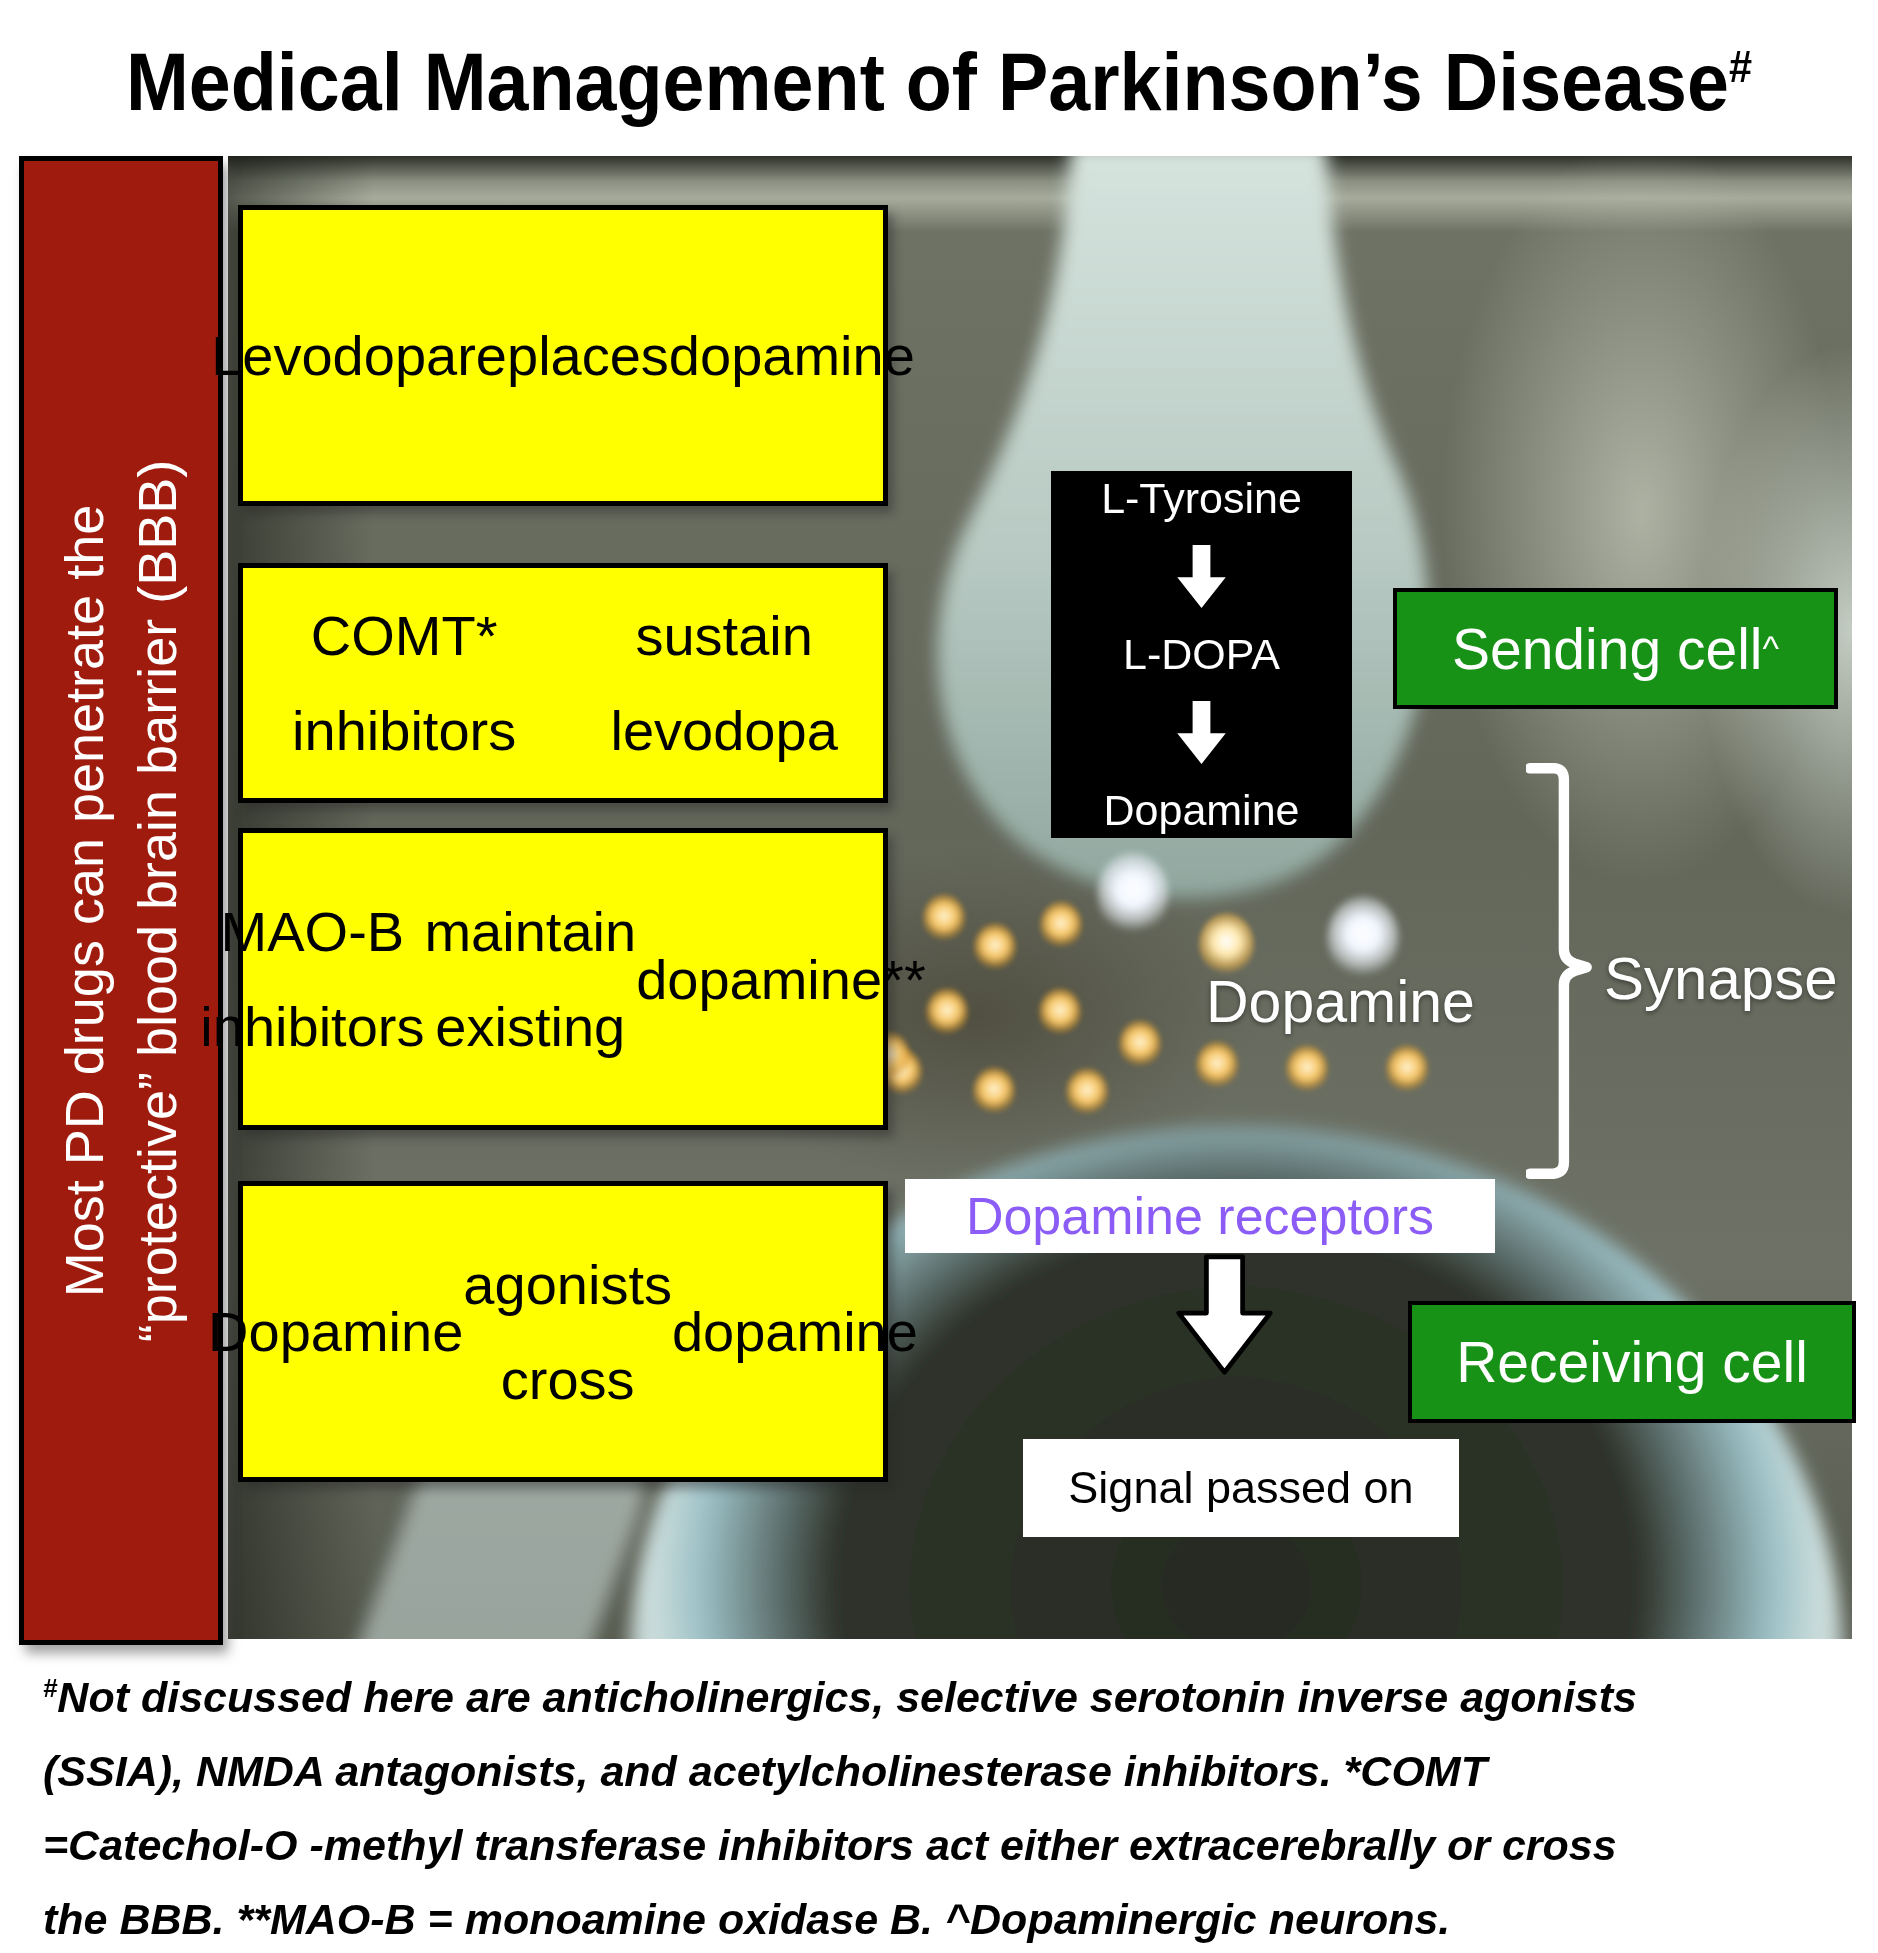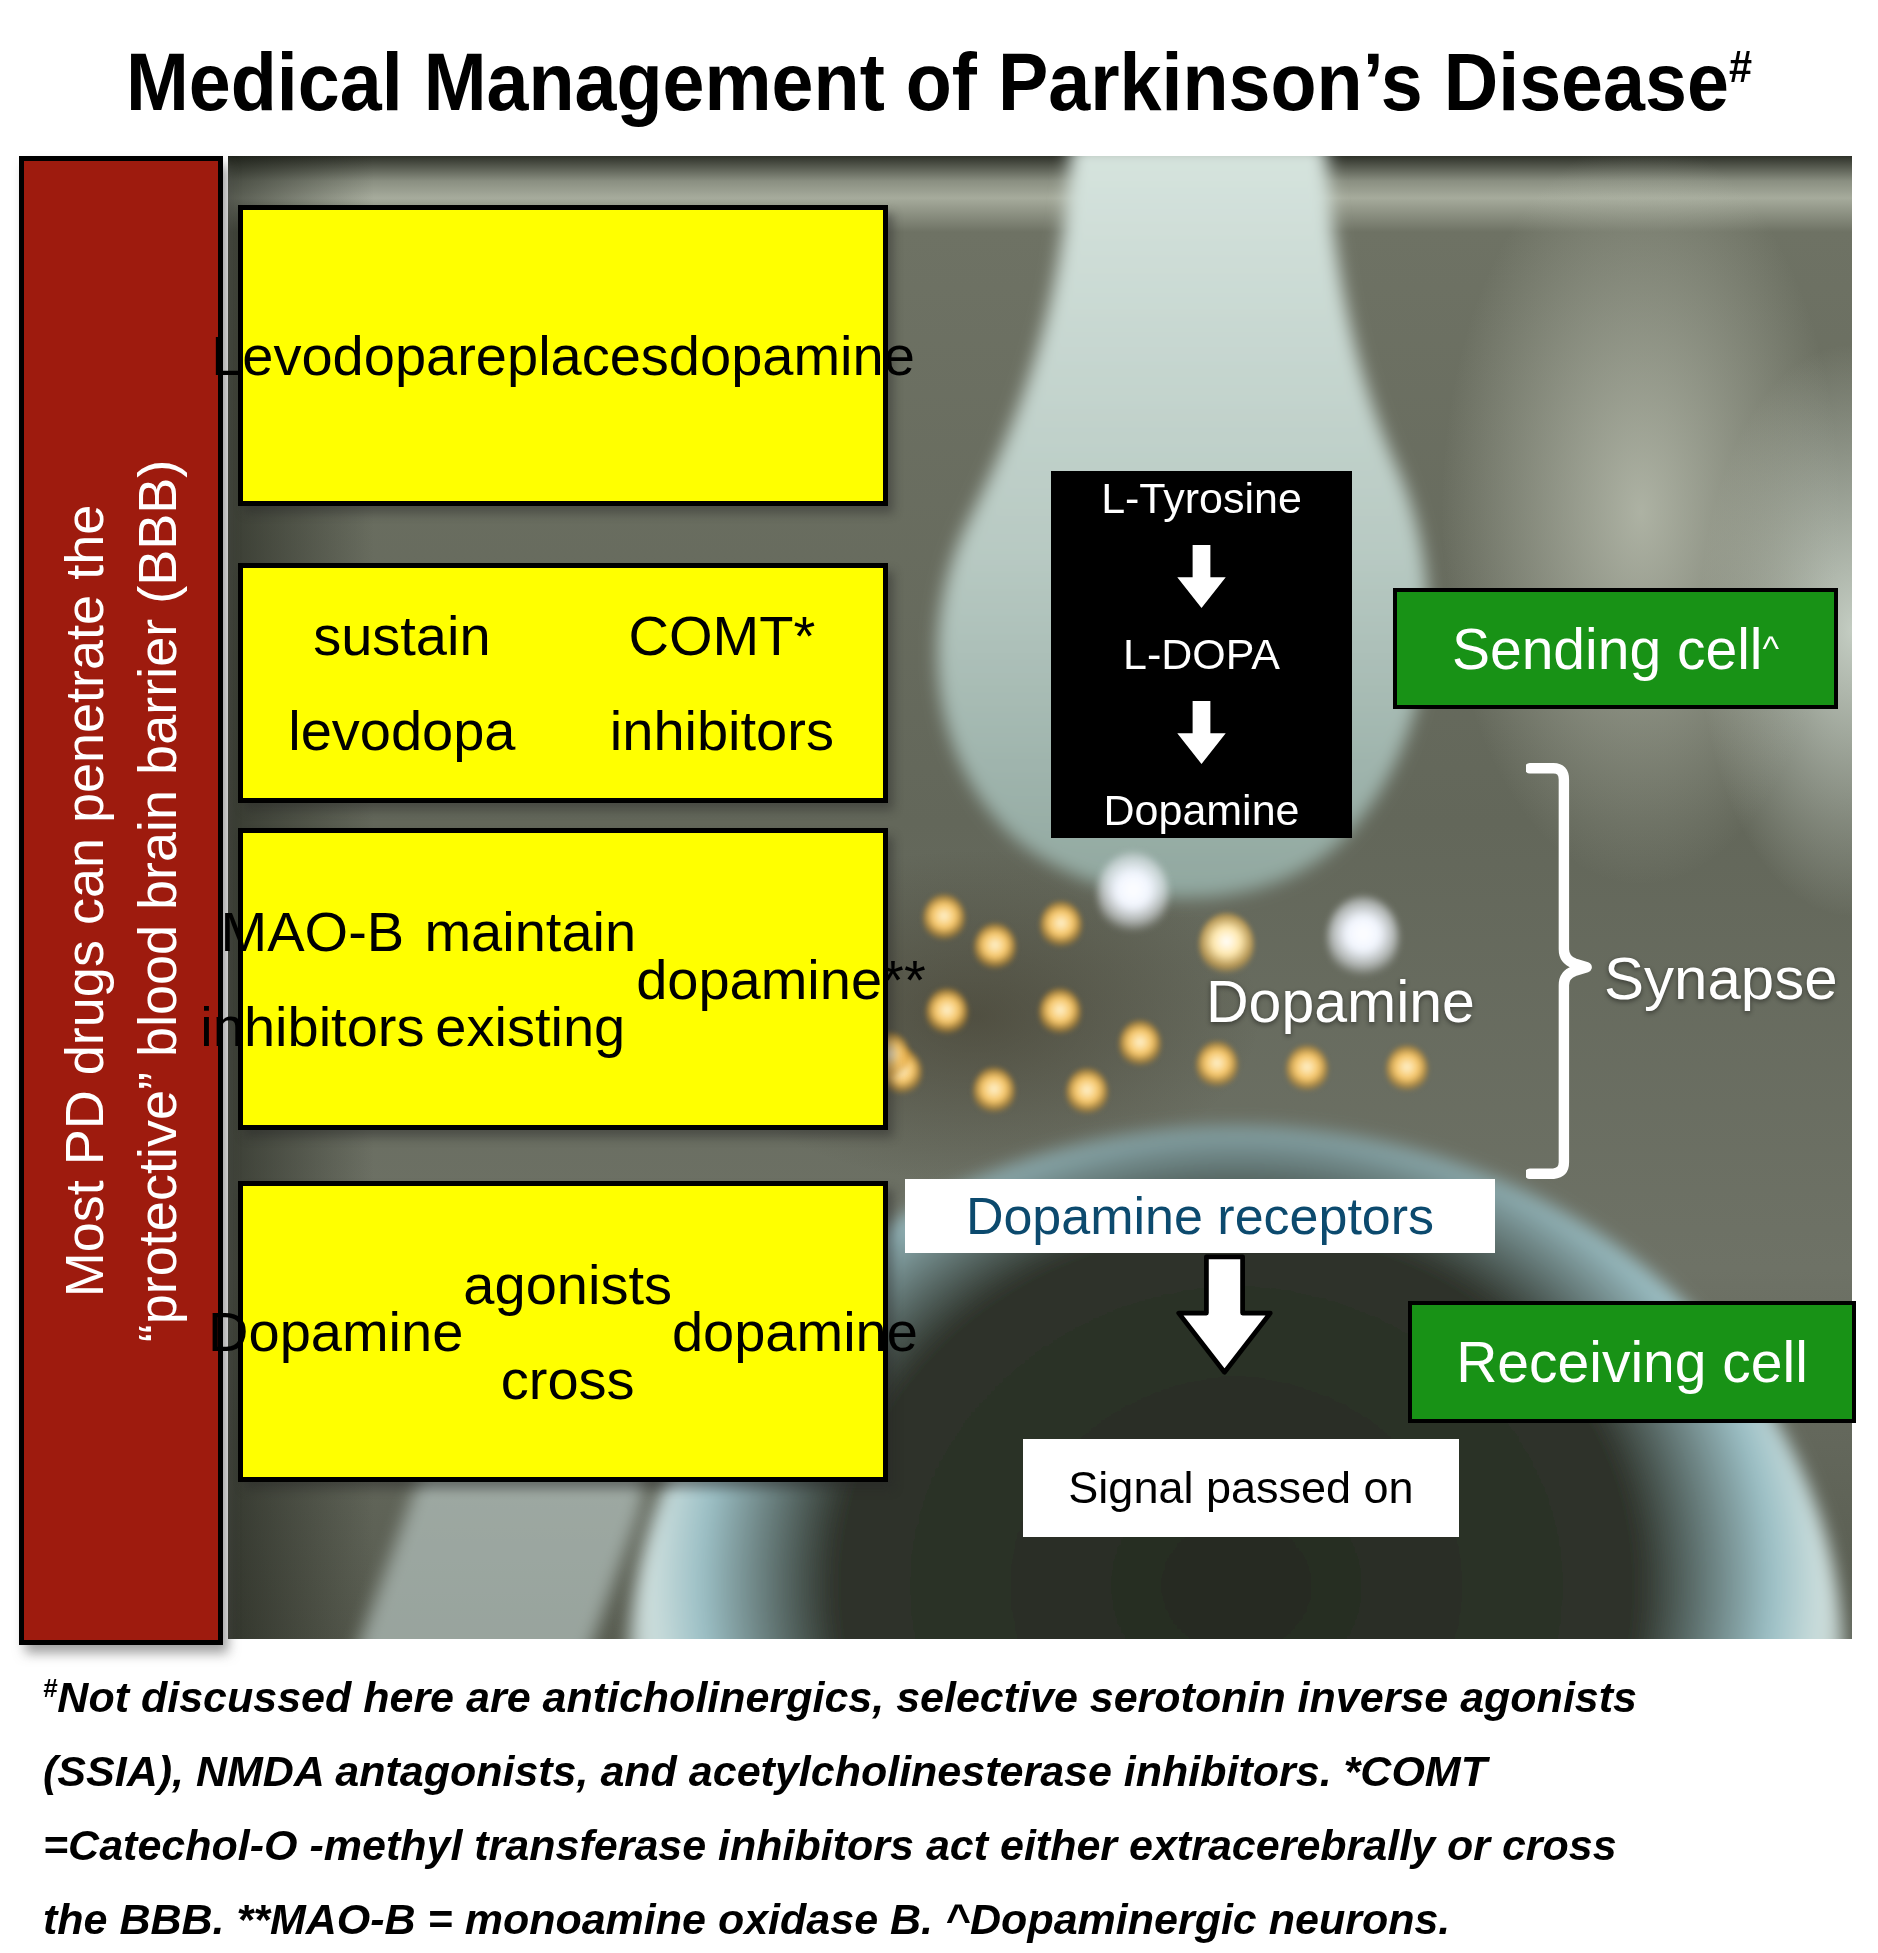--- a/index.html
+++ b/index.html
@@ -77,21 +77,21 @@
   #sending-cell-box   { left:1381px; top:588px;  width:445px; height:121px;margin-left:12px; }
   #receiving-cell-box { left:1400px; top:1301px; width:448px; height:122px;margin-left:8px; }
   .cell-box sup { font-size:.62em; vertical-align:super; }
 
   
   #synapse-label, #dopamine-label { color:#fff; white-space:nowrap; text-shadow:0 1.9px 5.7px rgba(0,0,0,.45); }
   #synapse-label  { left:1604px; top:944px;  font-size:60px; }
   #dopamine-label { left:1206px; top:968px; font-size:59px; }
 
   #receptors-box {
-    left:905px; top:1179px; width:590px; height:74px; background:#fff; color:#0c4a6e;
+    left:905px; top:1179px; width:590px; height:74px; background:#fff; color:#8b5cf6;
     display:flex; justify-content:center; align-items:center; font-size:52px; white-space:nowrap;
   }
   #signal-box {
     left:993px; top:1439px; width:436px; height:98px; background:#fff; color:#000;
     display:flex; justify-content:center; align-items:center; font-size:45px; white-space:nowrap;margin-left:30px;
   }
 
   #synapse-bracket { left:1526px; top:761px; }
   #receptor-arrow  { left:1172px; top:1254px; }
 
@@ -155,22 +155,22 @@
     <div>“protective” blood brain barrier (BBB)</div>
   </div>
 </div>
 
 <div class="abs drug-box" id="drug-box-levodopa">
   <div>Levodopa</div>
   <div>replaces</div>
   <div>dopamine</div>
 </div>
 <div class="abs drug-box" id="drug-box-comt">
+  <div>COMT* inhibitors</div>
   <div>sustain levodopa</div>
-  <div>COMT* inhibitors</div>
 </div>
 <div class="abs drug-box" id="drug-box-maob">
   <div>MAO-B inhibitors</div>
   <div>maintain existing</div>
   <div>dopamine**</div>
 </div>
 <div class="abs drug-box" id="drug-box-agonists">
   <div>Dopamine</div>
   <div>agonists cross</div>
   <div>dopamine</div>

